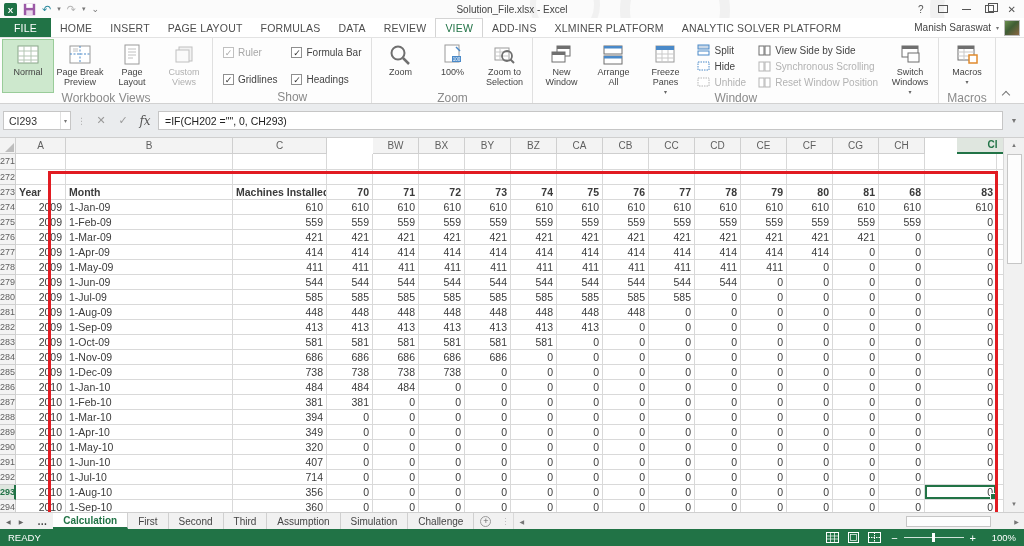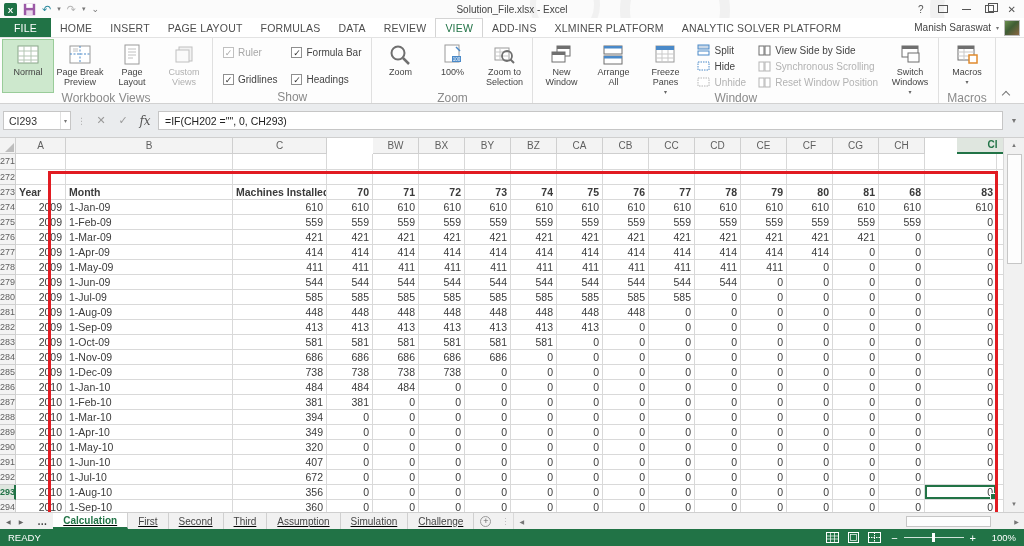--- a/index.html
+++ b/index.html
@@ -848,21 +848,21 @@
           <div class="gcell num" style="width: 46px;">0</div>
           <div class="gcell num" style="width: 46px;">0</div>
           <div class="gcell num" style="width: 46px;">0</div>
           <div class="gcell num" style="width: 72px;">0</div>
           <div class="gcell" style="width: 8px;"></div>
         </div>
         <div class="grow">
           <div class="rn">292</div>
           <div class="gcell num" style="width: 50px;">2010</div>
           <div class="gcell txt" style="width: 167px;">1-Jul-10</div>
-          <div class="gcell num" style="width: 94px;">672</div>
+          <div class="gcell num" style="width: 94px;">714</div>
           <div class="gcell num" style="width: 46px;">0</div>
           <div class="gcell num" style="width: 46px;">0</div>
           <div class="gcell num" style="width: 46px;">0</div>
           <div class="gcell num" style="width: 46px;">0</div>
           <div class="gcell num" style="width: 46px;">0</div>
           <div class="gcell num" style="width: 46px;">0</div>
           <div class="gcell num" style="width: 46px;">0</div>
           <div class="gcell num" style="width: 46px;">0</div>
           <div class="gcell num" style="width: 46px;">0</div>
           <div class="gcell num" style="width: 46px;">0</div>
@@ -923,21 +923,21 @@
       <div class="vs-btn">▼</div>
     </div>
   </div>
 
   <div class="tabbar">
     <div class="tb-nav">
       <span>◀</span>
       <span>▶</span>
     </div>
     <div class="tb-ellipsis">…</div>
-    <div id="sheettabs" style="display:flex; align-items:stretch;text-decoration:underline;">
+    <div id="sheettabs" style="display:flex; align-items:stretch;">
         <div class="stab active">Calculation</div>
         <div class="stab">First</div>
         <div class="stab">Second</div>
         <div class="stab">Third</div>
         <div class="stab">Assumption</div>
         <div class="stab">Simulation</div>
         <div class="stab">Challenge</div>
       </div>
     <div class="stab-add">
         <span class="plus">+</span>

